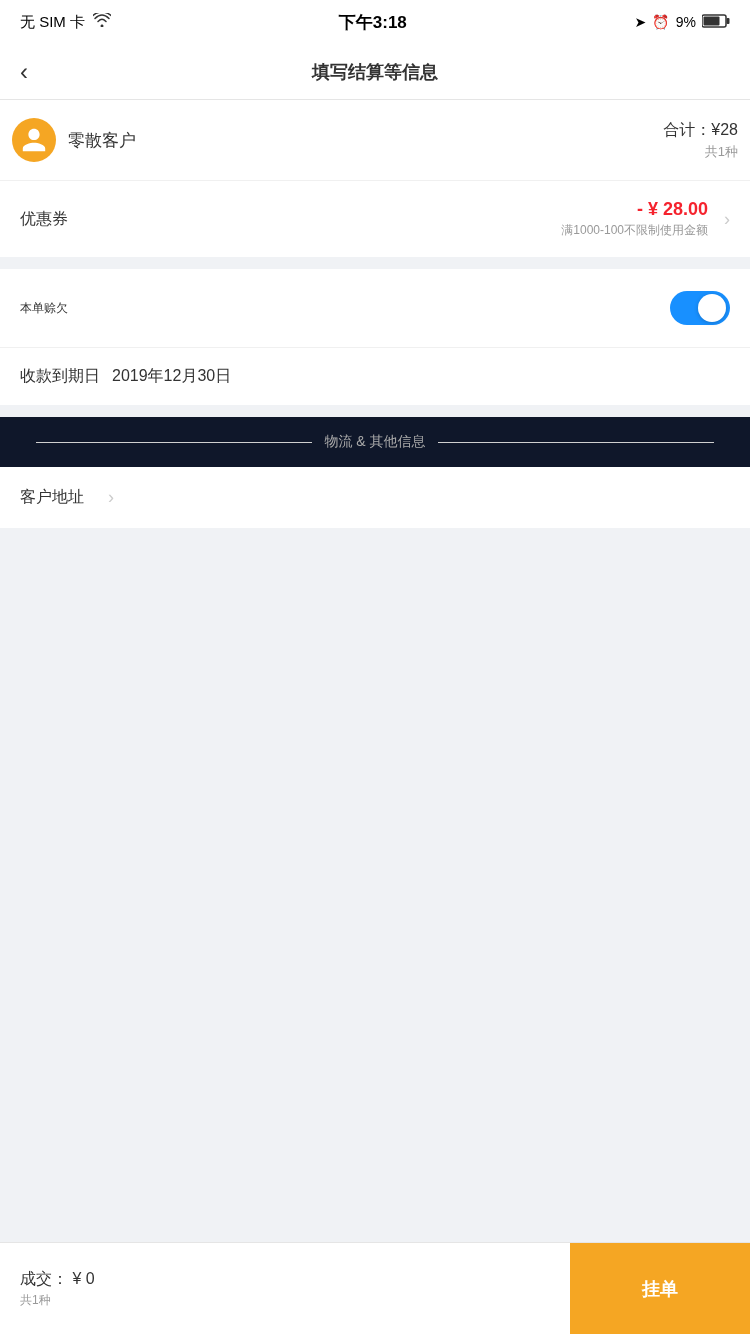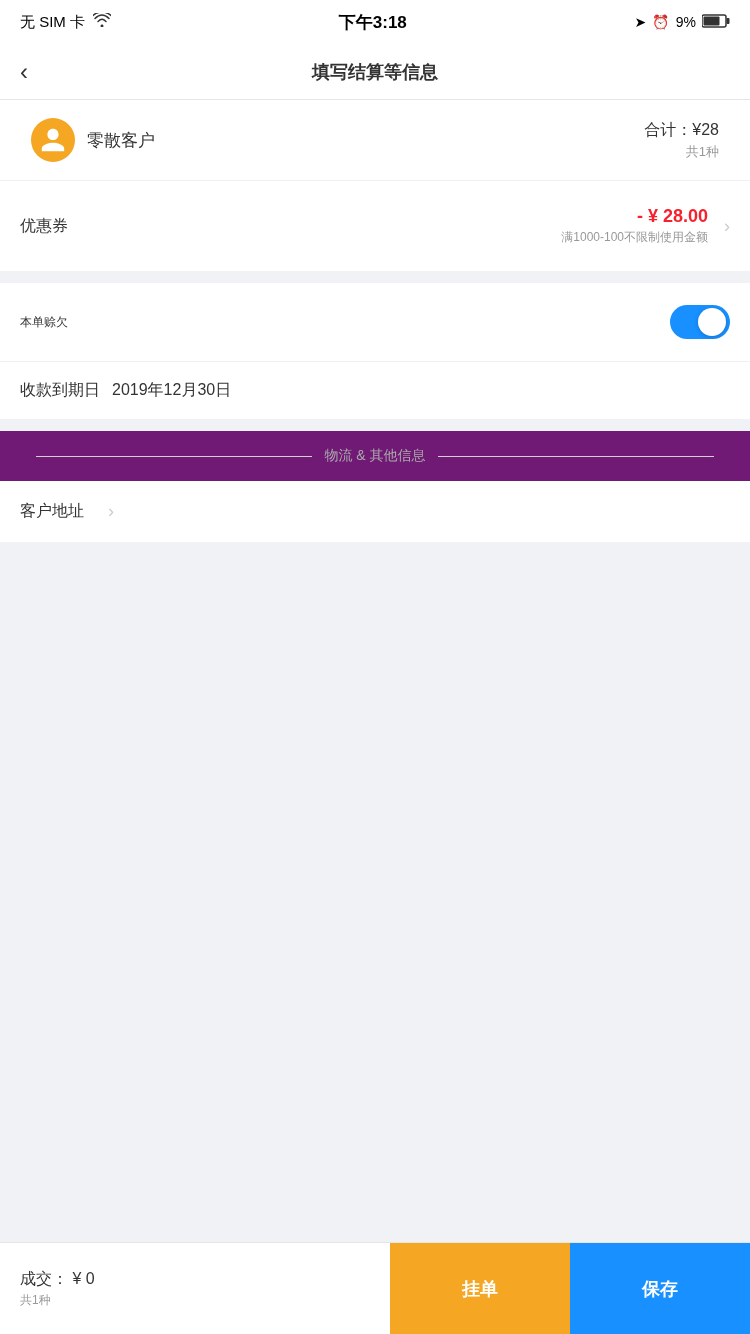--- a/index.html
+++ b/index.html
@@ -58,21 +58,21 @@
 
     
     .card {
       background: #fff;
       margin-bottom: 12px;
     }
 
     
     .customer-row {
       background: #fff;
-      padding: 18px 31px;
+      padding: 18px 12px;
       display: flex;
       align-items: center;
       justify-content: space-between;
     }
     .customer-left {
       display: flex;
       align-items: center;
       gap: 12px;
     }
     .customer-avatar {
@@ -103,21 +103,21 @@
     }
     .total-count {
       font-size: 13px;
       color: #999;
       margin-top: 2px;
     }
 
     
     .coupon-row {
       background: #fff;
-      padding: 25px 20px;
+      padding: 18px 20px;
       display: flex;
       align-items: center;
       justify-content: space-between;
       border-top: 1px solid #f0f0f0;
     }
     .coupon-label {
       font-size: 16px;
       color: #333;
     }
     .coupon-right {
@@ -266,21 +266,21 @@
     .due-label {
       font-size: 16px;
       color: #333;
       margin-right: 12px;
     }
     .due-date {
       font-size: 16px;
       color: #333;
     }
     .logistics-divider {
-      background: #701a75;
+      background: #0f172a;
       display: flex;
       align-items: center;
       padding: 16px 36px;
       gap: 12px;
     }
     .divider-line {
       flex: 1;
       height: 1px;
       background: #d0d0d0;
     }
@@ -464,15 +464,14 @@
 
 </div>
 
 <div class="bottom-bar">
   <div class="bottom-summary">
     <div class="bottom-deal">成交：  ¥ 0</div>
     <div class="bottom-count">共1种</div>
   </div>
   <div class="bottom-actions">
     <div class="btn-hold">挂单</div>
-    <div class="btn-save">保存</div>
   </div>
 </div>
 
 </body></html>

